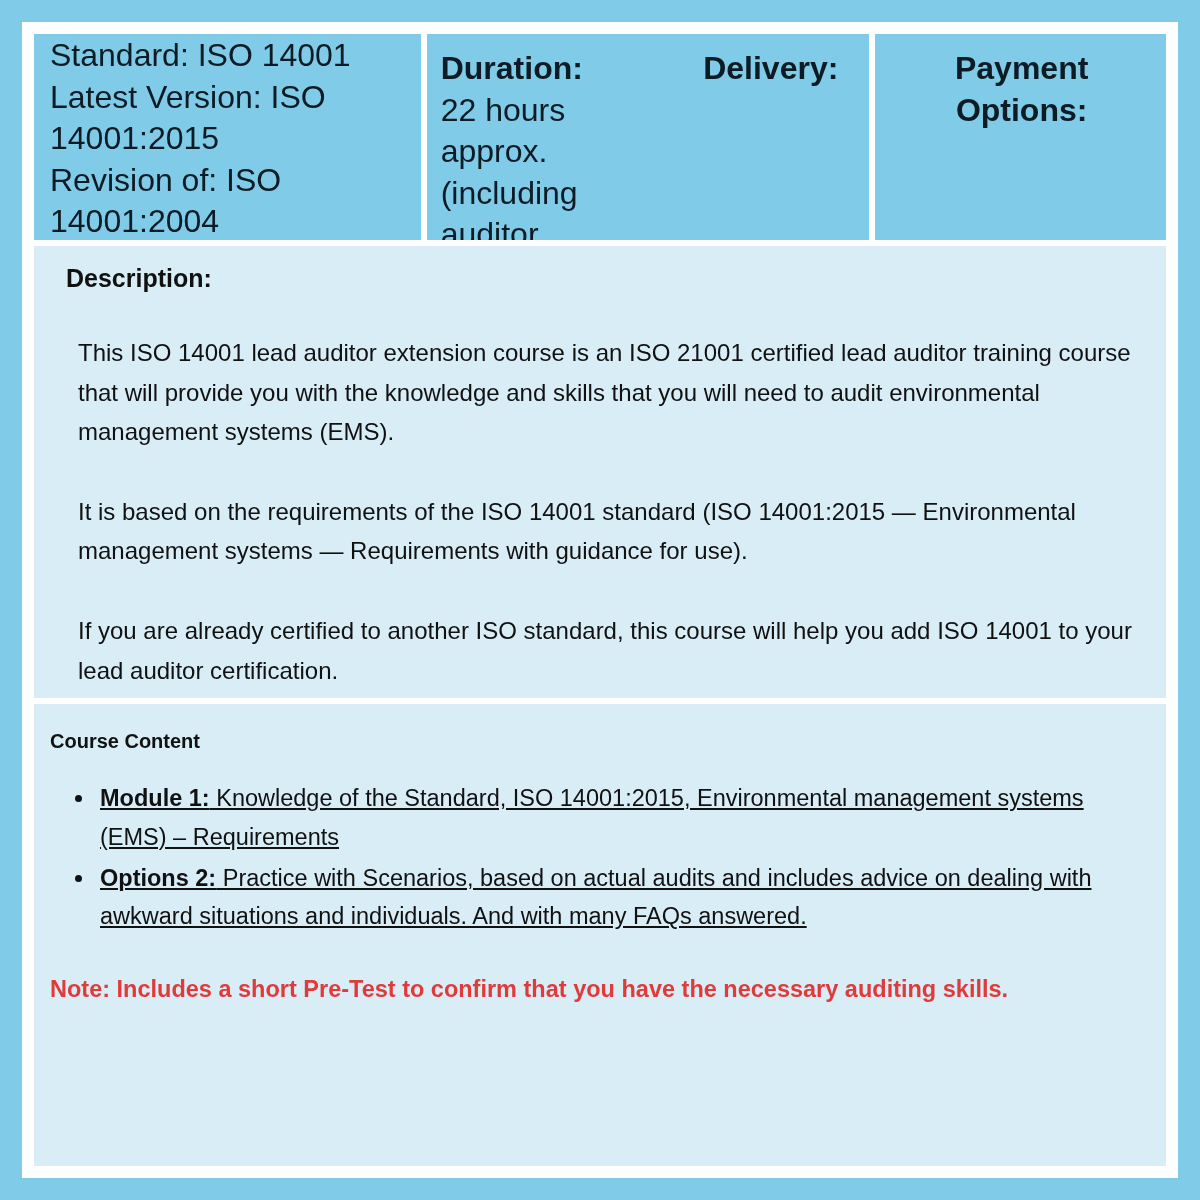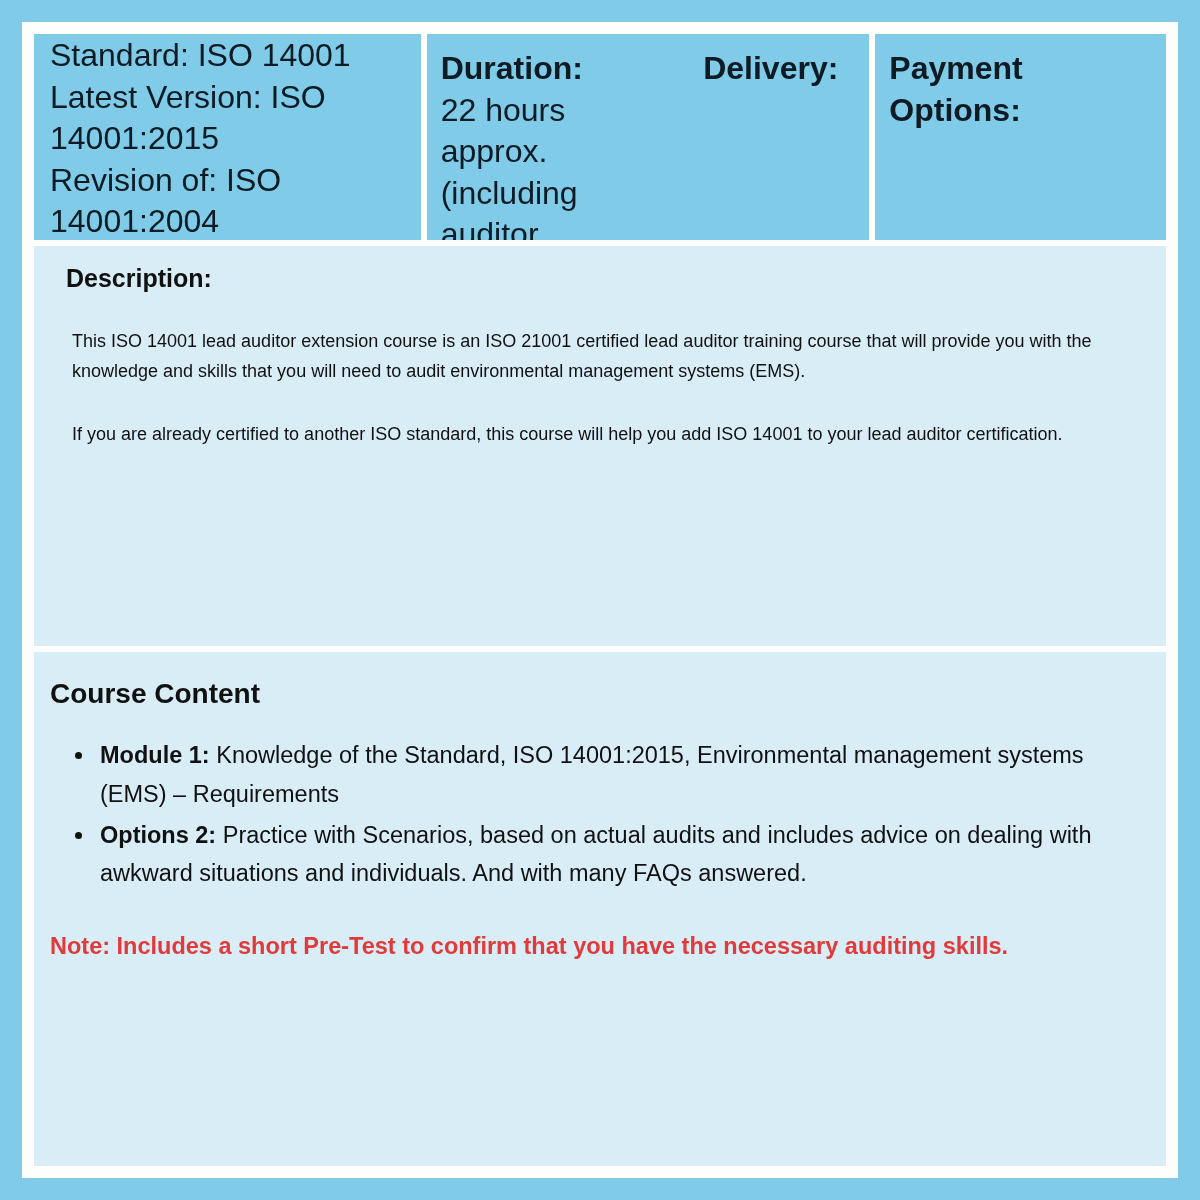--- a/index.html
+++ b/index.html
@@ -46,21 +46,21 @@
     box-sizing: border-box;
     padding: 14px 12px 10px 14px;
     color: #0d1b24;
     font-size: 32px;
     line-height: 1.3;
     overflow: hidden;
   }
   .header-cell.c1 { width: 399px; padding-left: 16px; display: flex; flex-direction: column; justify-content: center; }
   .header-cell.c2 { width: 251px; margin-left: 6px; }
   .header-cell.c3 { width: 205px; margin-left: 0; text-align: center; }
-  .header-cell.c4 { flex: 1 1 auto; margin-left: 6px; }
+  .header-cell.c4 { flex: 1 1 auto; margin-left: 6px; text-align: center; }
 
   .kv { margin: 0; }
   .kv b { font-weight: normal; }
   .cell-title {
     font-weight: bold;
     margin: 0;
   }
   .cell-body {
     margin: 0;
   }
@@ -69,54 +69,55 @@
   
   .section-row {
     background: #d9edf7;
     box-sizing: border-box;
     margin-top: 6px;
     padding: 18px 22px 20px 16px;
     color: #111111;
   }
   .section-desc {
     flex: 0 0 auto;
-    height: 400px;
+    height: 452px;
     overflow: hidden;
     padding-left: 32px;
   }
   .section-content {
     flex: 1 1 auto;
     overflow: hidden;
     padding-top: 26px;
   }
 
   .section-heading {
     font-size: 25px;
     font-weight: bold;
     margin: 0 0 6px 0;
     color: #111111;
   }
   .section-heading.content-heading {
-    font-size: 28px;
+    font-size: 20px;
     margin-bottom: 10px;
   }
 
   .para {
-    font-size: 18px;
+    font-size: 24px;
     line-height: 1.65;
-    margin: 6px;
+    margin: 12px;
     padding-top: 28px;
     color: #111111;
     max-width: 1085px;
   }
 
   .module-list {
     margin: 26px 0 0 0;
     padding-left: 46px;
     list-style: disc;
+    text-decoration: underline;
   }
   .module-list li {
     font-size: 23.5px;
     line-height: 1.65;
     margin-bottom: 2px;
     padding-left: 4px;
     color: #111111;
     max-width: 1040px;
   }
   .module-list li b { font-weight: bold; }
@@ -165,20 +166,21 @@
 
       <div class="header-cell c4">
         <p class="cell-title">Payment Options:</p>
       </div>
 
     </div>
 
     <div class="section-row section-desc">
       <p class="section-heading">Description:</p>
       <p class="para">This ISO 14001 lead auditor extension course is an ISO 21001 certified lead auditor training course that will provide you with the knowledge and skills that you will need to audit environmental management systems (EMS).</p>
+      <p class="para">It is based on the requirements of the ISO 14001 standard (ISO 14001:2015 — Environmental management systems — Requirements with guidance for use).</p>
       <p class="para">If you are already certified to another ISO standard, this course will help you add ISO 14001 to your lead auditor certification.</p>
     </div>
 
     <div class="section-row section-content">
       <p class="section-heading content-heading">Course Content</p>
 
       <ul class="module-list">
         <li>
           <b>Module 1:</b><span> Knowledge of the Standard, ISO 14001:2015, Environmental management systems (EMS) – Requirements</span>
         </li>

